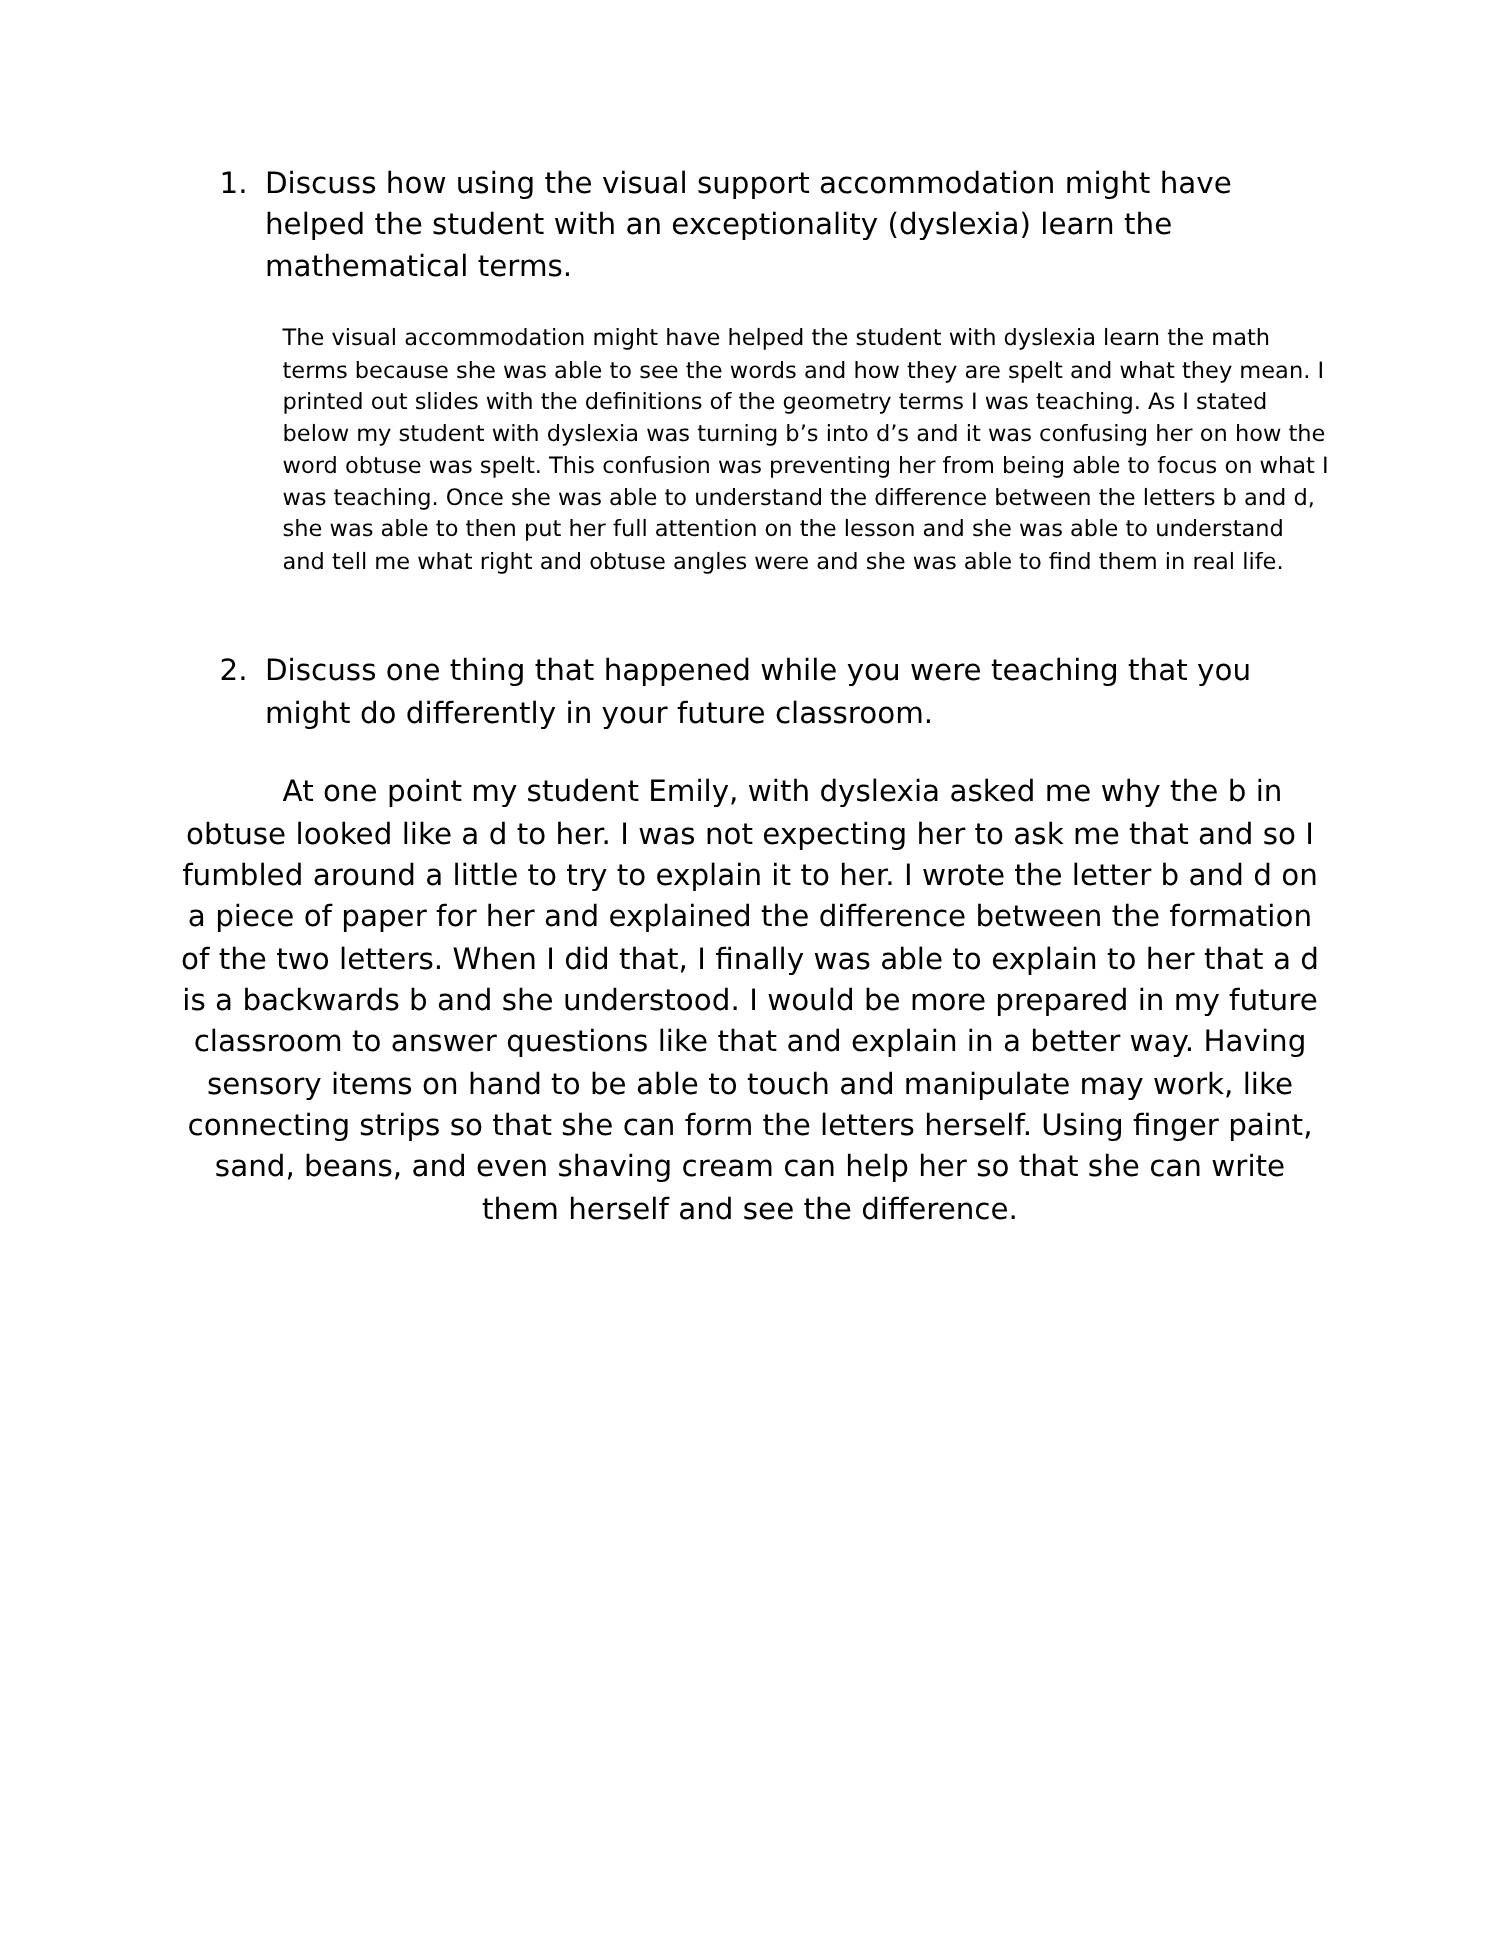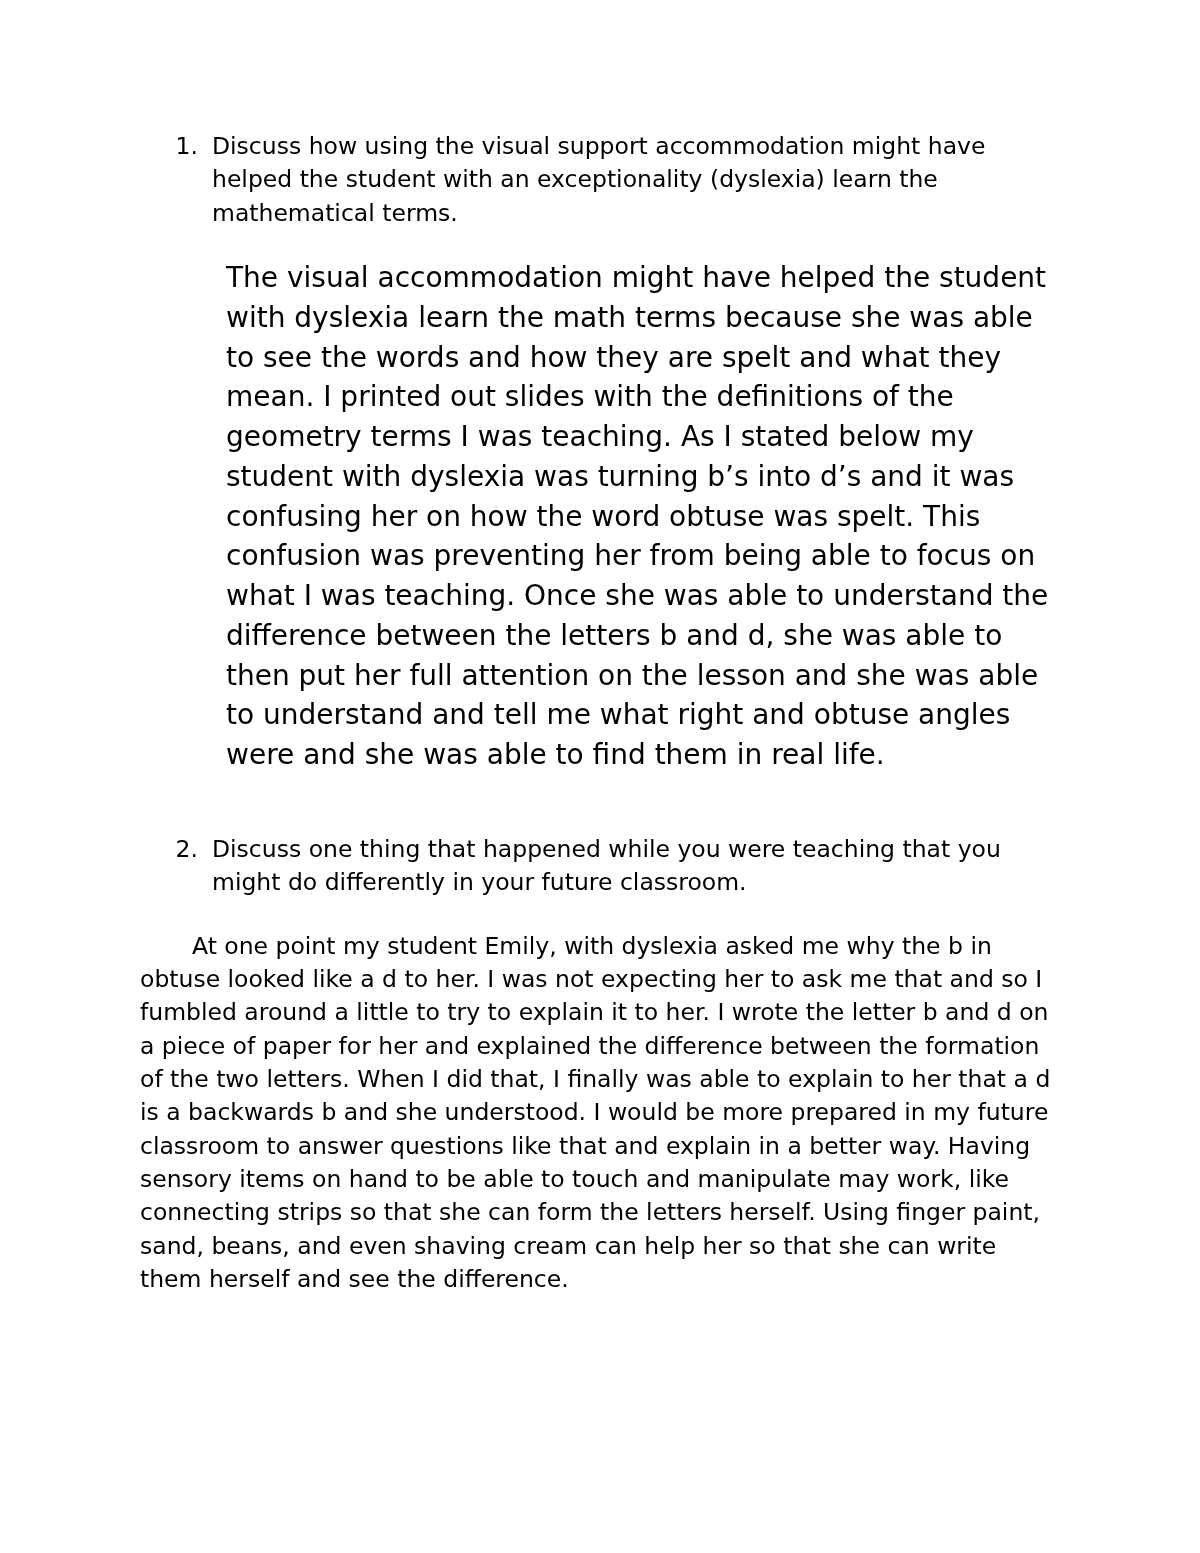--- a/index.html
+++ b/index.html
@@ -39,36 +39,37 @@
     padding-right: 14px;
     box-sizing: border-box;
   }
   .q-text {
     flex: 1 1 auto;
   }
   .q-text b {
     font-weight: normal;
   }
   .indent-para {
-    font-size: 28px;
+    font-size: 18px;
     line-height: 1.42;
     margin-left: 86px;
     margin-top: 28px;
     width: 840px;
   }
   .q2-block {
     margin-top: 58px;
   }
   .full-para {
     font-size: 23.5px;
     line-height: 1.42;
     margin-top: 30px;
     margin-left: 0px;
     width: 920px;
     text-indent: 52px;
+    text-align: center;
   }
 </style>
 </head>
 <body>
 
 <div class="page">
   <div class="doc-body">
 
     <div class="q-item">
       <span class="q-num">1.</span>

